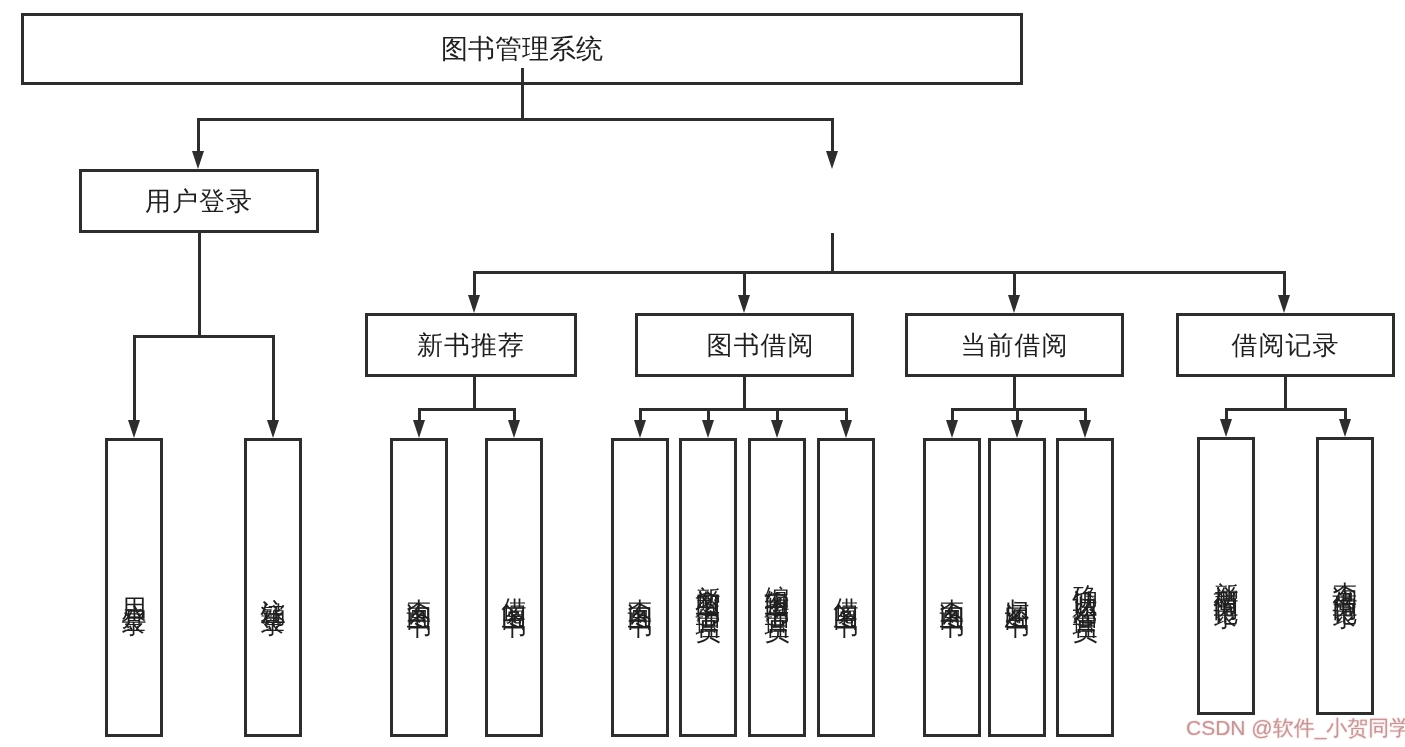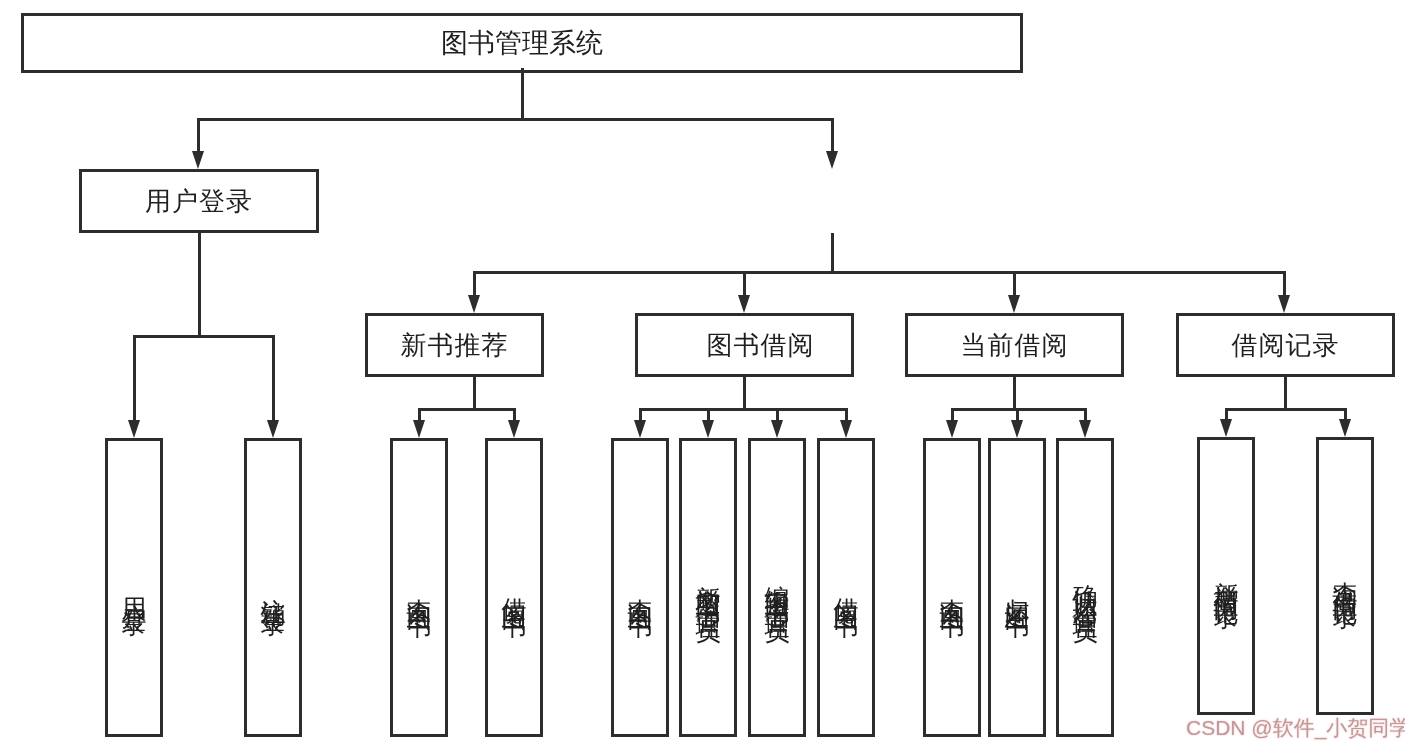--- a/index.html
+++ b/index.html
@@ -41,21 +41,21 @@
     font-size:21px;color:var(--wm);
     text-shadow:0 0 2px #f3b6b6;
     white-space:nowrap;z-index:5;
   }
 </style>
 </head>
 <body>
 
 <div class="stage">
 
-  <div class="box root" style="left:21px;top:13px;width:1002px;height:60px;">
+  <div class="box root" style="left:21px;top:13px;width:1002px;height:72px;">
     <span>图书管理系统</span>
   </div>
 
   <div class="v" style="left:521px;top:68px;height:50px;"></div>
   <div class="h" style="left:197px;top:118px;width:637px;"></div>
   <div class="v" style="left:197px;top:118px;height:34px;"></div>
   <div class="ar" style="left:192px;top:151px;"></div>
   <div class="v" style="left:831px;top:118px;height:34px;"></div>
   <div class="ar" style="left:826px;top:151px;"></div>
 
@@ -74,21 +74,21 @@
   <div class="h" style="left:473px;top:271px;width:813px;"></div>
   <div class="v" style="left:473px;top:271px;height:25px;"></div>
   <div class="ar" style="left:468px;top:295px;"></div>
   <div class="v" style="left:743px;top:271px;height:25px;"></div>
   <div class="ar" style="left:738px;top:295px;"></div>
   <div class="v" style="left:1013px;top:271px;height:25px;"></div>
   <div class="ar" style="left:1008px;top:295px;"></div>
   <div class="v" style="left:1283px;top:271px;height:25px;"></div>
   <div class="ar" style="left:1278px;top:295px;"></div>
 
-  <div class="box hnode" style="left:365px;top:313px;width:179px;height:64px;">
+  <div class="box hnode" style="left:365px;top:313px;width:212px;height:64px;">
     <span>新书推荐</span>
   </div>
   <div class="box hnode" style="left:635px;top:313px;width:219px;height:64px;padding-left:32px;">
     <span>图书借阅</span>
   </div>
   <div class="box hnode" style="left:905px;top:313px;width:219px;height:64px;">
     <span>当前借阅</span>
   </div>
   <div class="box hnode" style="left:1176px;top:313px;width:219px;height:64px;">
     <span>借阅记录</span>

